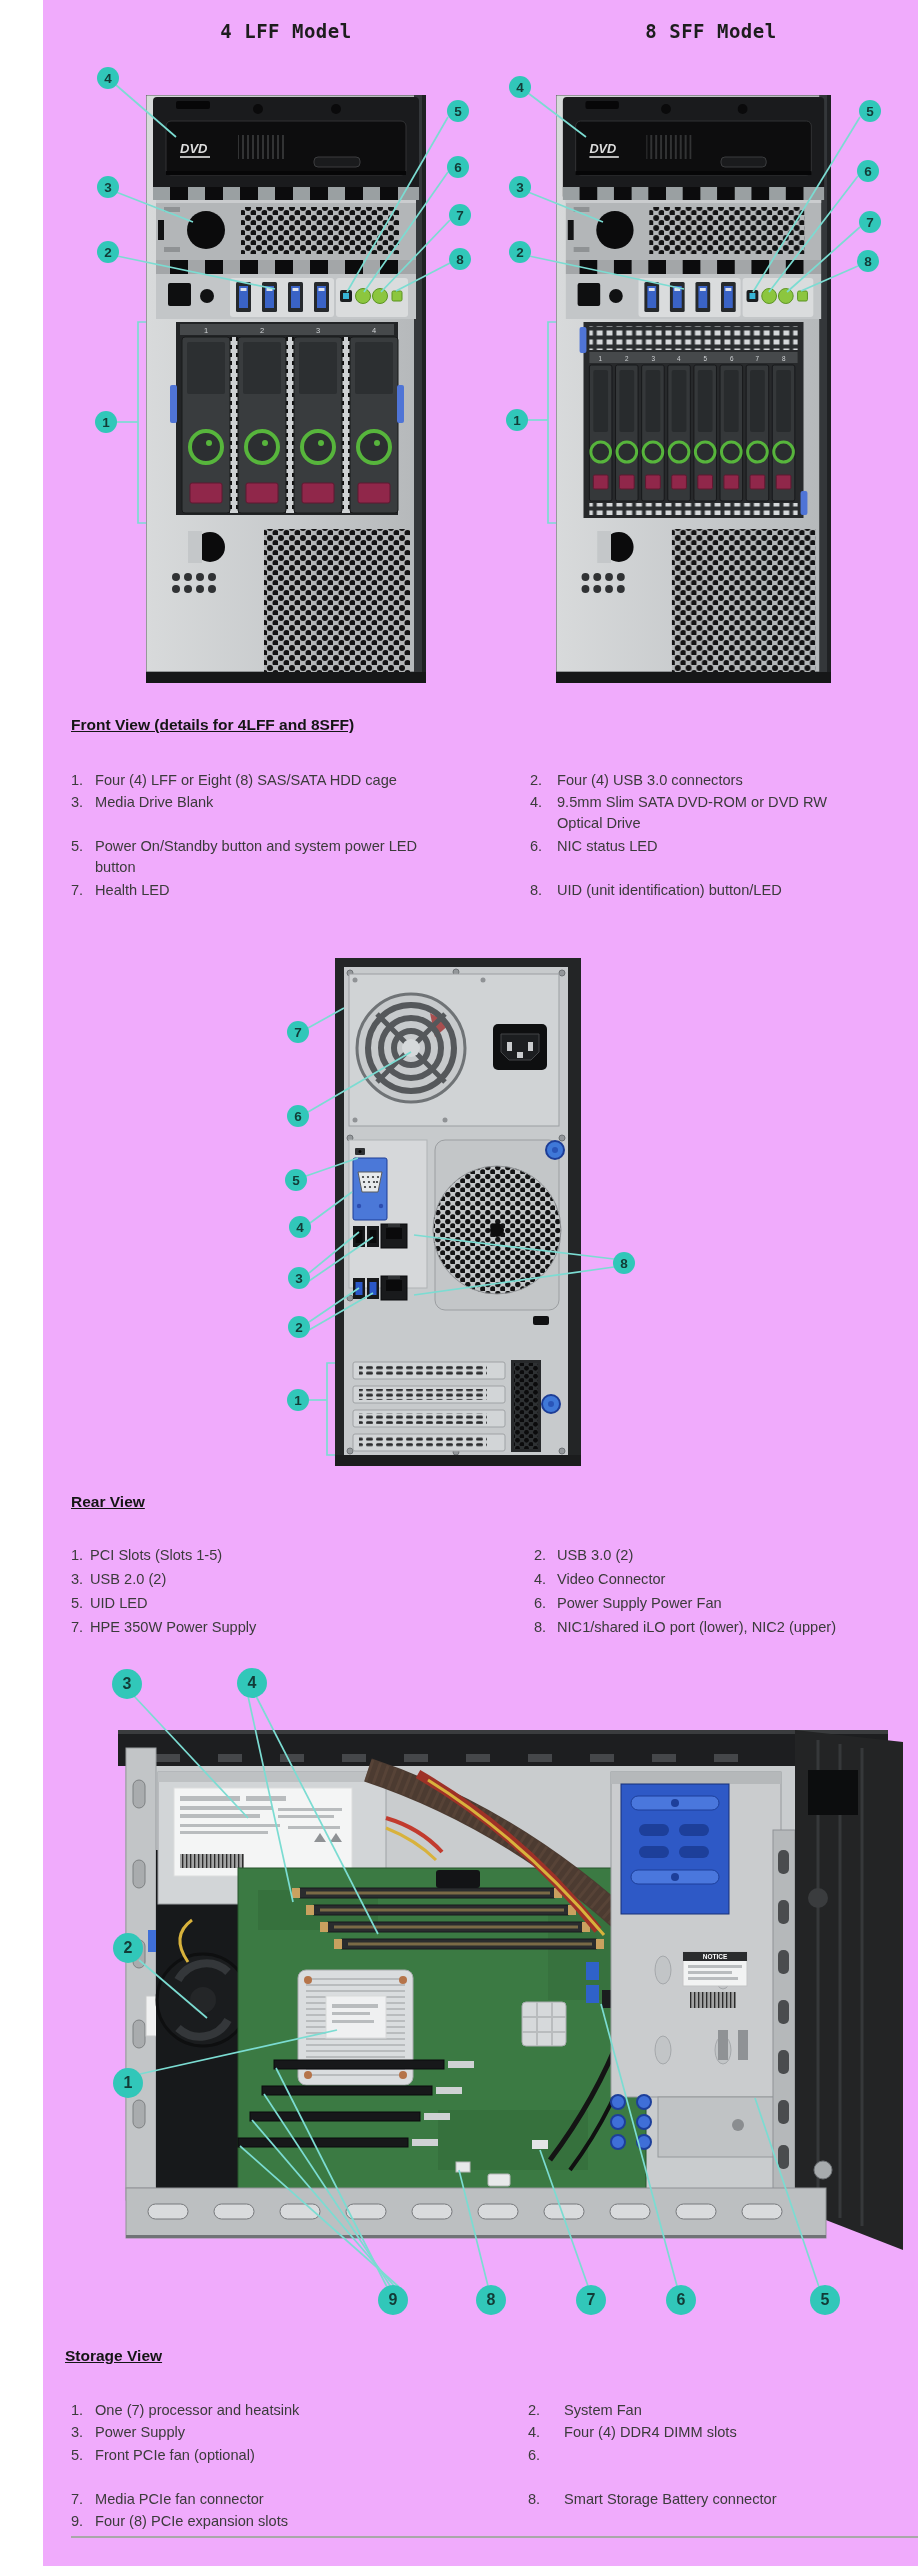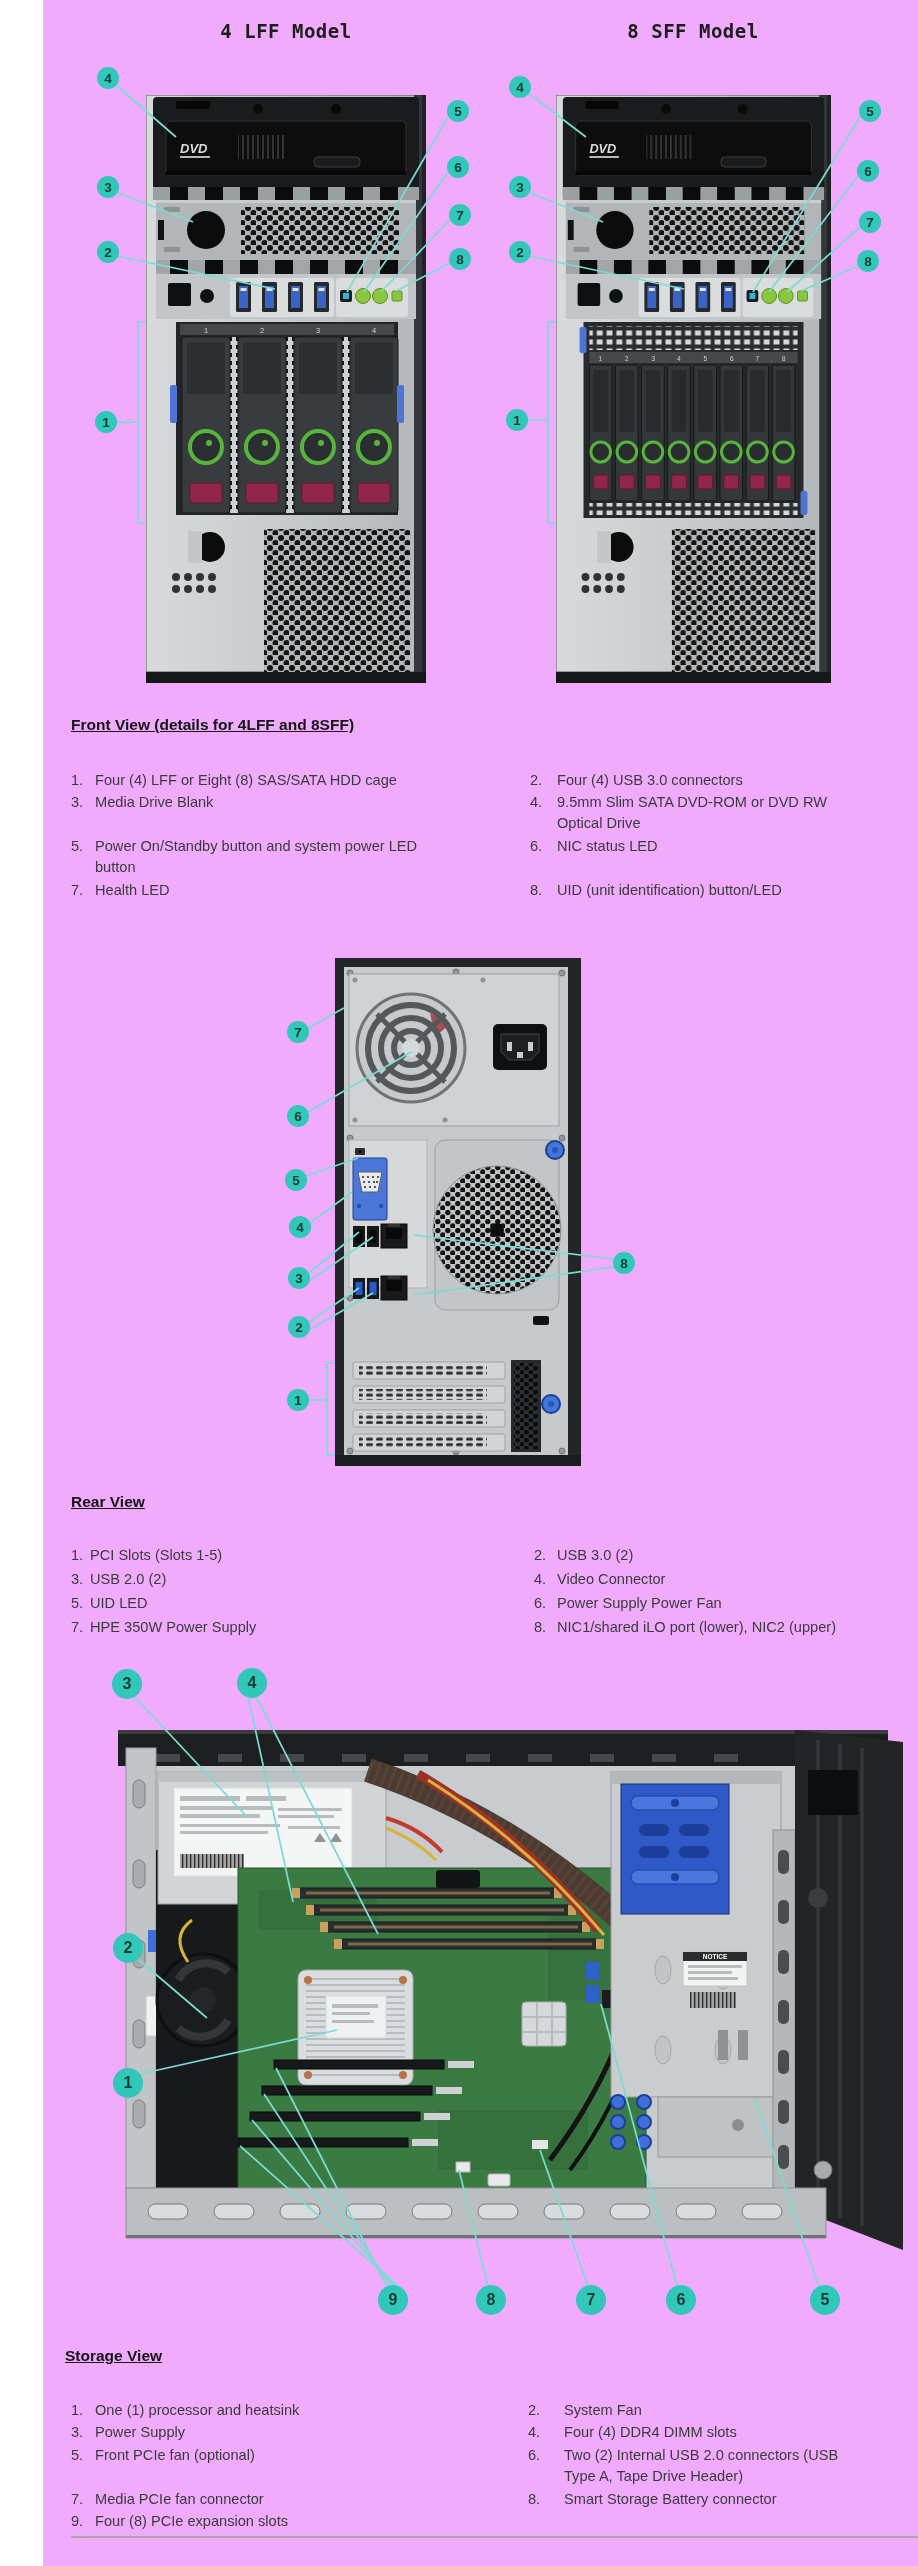--- a/index.html
+++ b/index.html
@@ -19,21 +19,21 @@
   .co.s{width:22px;height:22px;font-size:13.5px;}
   .co.m{width:30px;height:30px;font-size:16px;}
   .rule{position:absolute;background:#a8a8a8;height:2px;}
 </style>
 </head>
 <body>
 
 <div id="page">
 
   <div class="model-title" style="left:103px;top:20px;width:280px">4 LFF Model</div>
-  <div class="model-title" style="left:510px;top:20px;width:280px">8 SFF Model</div>
+  <div class="model-title" style="left:528px;top:20px;width:280px">8 SFF Model</div>
 
   <svg class="fig" style="left:103px;top:95px" width="280" height="588" viewBox="0 0 280 588">
     <defs>
       <linearGradient id="f1bg" x1="0" y1="0" x2="1" y2="0">
         <stop offset="0" stop-color="#d8dadb"></stop>
           <stop offset="0.55" stop-color="#c6c9cb"></stop>
           <stop offset="1" stop-color="#b4b7b9"></stop>
       </linearGradient>
       <pattern id="f1hx" width="11" height="10" patternUnits="userSpaceOnUse">
         <rect width="11" height="10" fill="#b3b6b8"></rect>
@@ -851,41 +851,40 @@
       <span class="lt">HPE 350W Power Supply</span>
     </div>
   <div class="litem" style="left:491px;top:1617px;width:400px">
       <span class="ln" style="width:23px">8.</span>
       <span class="lt">NIC1/shared iLO port (lower), NIC2 (upper)</span>
     </div>
 
   <div class="sec-h" style="left:22px;top:2347px">Storage View</div>
   <div class="litem" style="left:28px;top:2400px;width:420px">
       <span class="ln" style="width:24px">1.</span>
-      <span class="lt">One (1) processor and heatsink</span>
+      <span class="lt">One (7) processor and heatsink</span>
     </div>
   <div class="litem" style="left:485px;top:2400px;width:326px">
       <span class="ln" style="width:36px">2.</span>
       <span class="lt">System Fan</span>
     </div>
   <div class="litem" style="left:28px;top:2422px;width:420px">
       <span class="ln" style="width:24px">3.</span>
       <span class="lt">Power Supply</span>
     </div>
   <div class="litem" style="left:485px;top:2422px;width:326px">
       <span class="ln" style="width:36px">4.</span>
       <span class="lt">Four (4) DDR4 DIMM slots</span>
     </div>
   <div class="litem" style="left:28px;top:2445px;width:420px">
       <span class="ln" style="width:24px">5.</span>
       <span class="lt">Front PCIe fan (optional)</span>
     </div>
   <div class="litem" style="left:485px;top:2445px;width:326px">
       <span class="ln" style="width:36px">6.</span>
-      <span class="lt">Two (2) Internal USB 2.0 connectors (USB Type A, Tape Drive Header)</span>
     </div>
   <div class="litem" style="left:28px;top:2489px;width:420px">
       <span class="ln" style="width:24px">7.</span>
       <span class="lt">Media PCIe fan connector</span>
     </div>
   <div class="litem" style="left:485px;top:2489px;width:326px">
       <span class="ln" style="width:36px">8.</span>
       <span class="lt">Smart Storage Battery connector</span>
     </div>
   <div class="litem" style="left:28px;top:2511px;width:420px">

